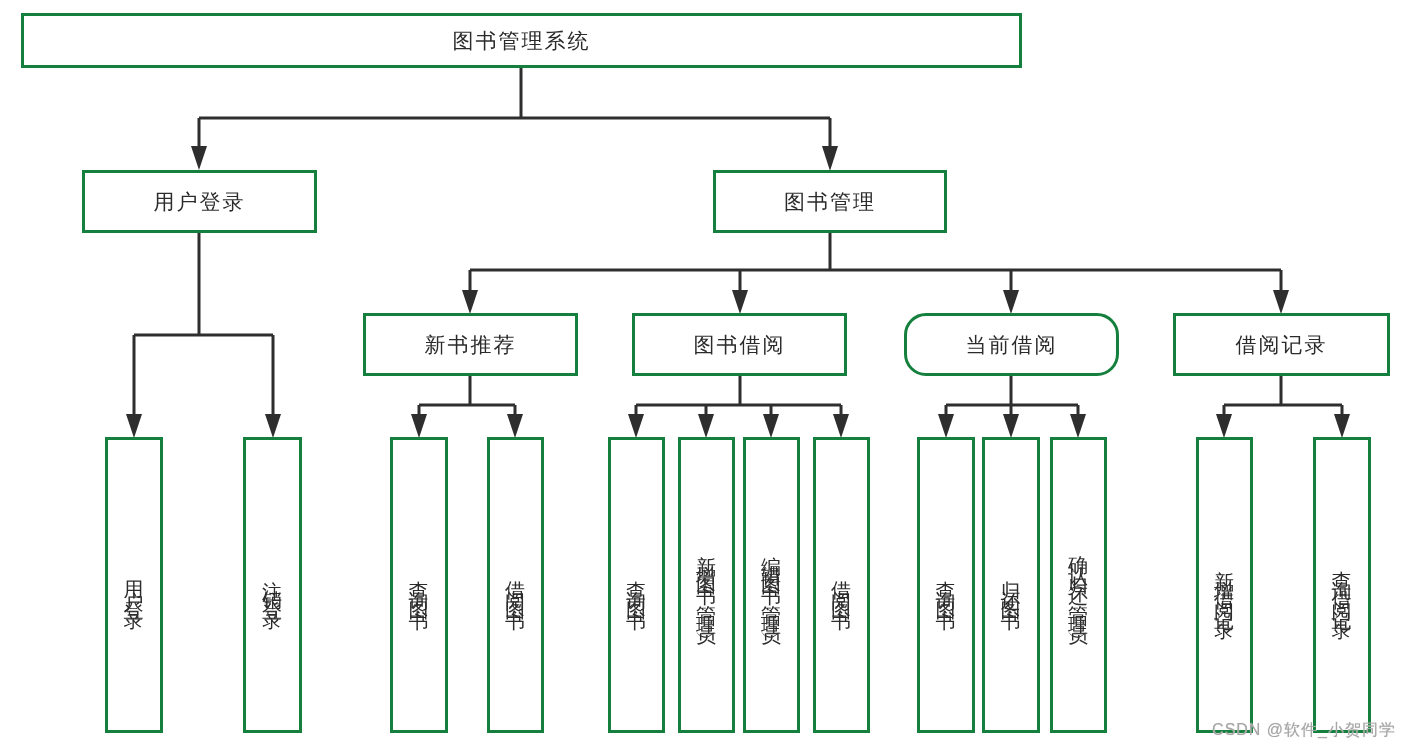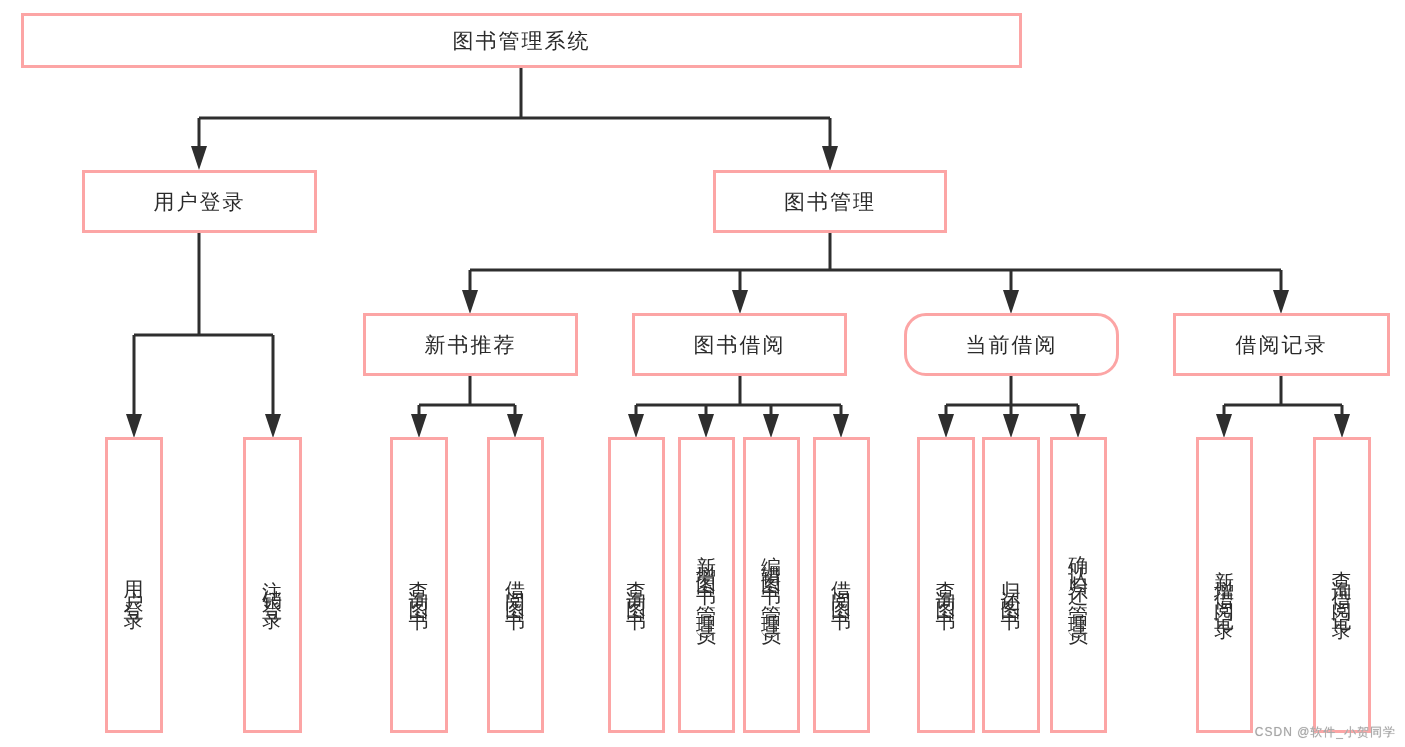--- a/index.html
+++ b/index.html
@@ -8,21 +8,21 @@
     background: #ffffff;
     position: relative;
     overflow: hidden;
     font-family: "Liberation Sans", "DejaVu Sans", sans-serif;
   }
   #canvas { position: absolute; left: 0; top: 0; width: 1405px; height: 747px; }
   svg.connectors { position: absolute; left: 0; top: 0; z-index: 1; }
   .node {
     position: absolute;
     box-sizing: border-box;
-    border: 3px solid #fca5a5;
+    border: 3px solid #15803d;
     background: #ffffff;
     display: flex;
     align-items: center;
     justify-content: center;
     color: #2b2b2b;
     z-index: 2;
   }
   .node.h { font-size: 21px; letter-spacing: 2px; }
   .node.root { border-width: 3px; }
   .node.leaf {
@@ -30,21 +30,21 @@
     letter-spacing: 10px;
   }
   .node.leaf .vtext {
     writing-mode: vertical-rl;
     line-height: 1;
   }
   .watermark {
     position: absolute;
     right: 9px;
     bottom: 6px;
-    font-size: 12px;
+    font-size: 16px;
     color: #a6a6a6;
     letter-spacing: 1px;
     z-index: 3;
     text-shadow: 0 0 1px #c9c9c9;
   }
 </style>
 </head>
 <body>
 
 <div id="canvas">

